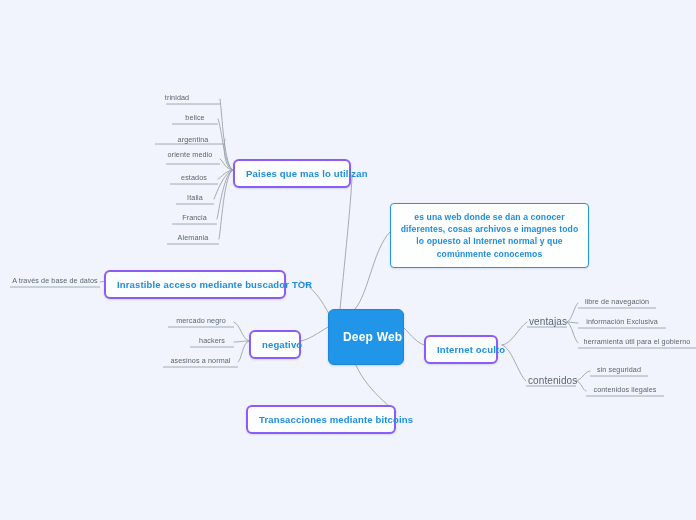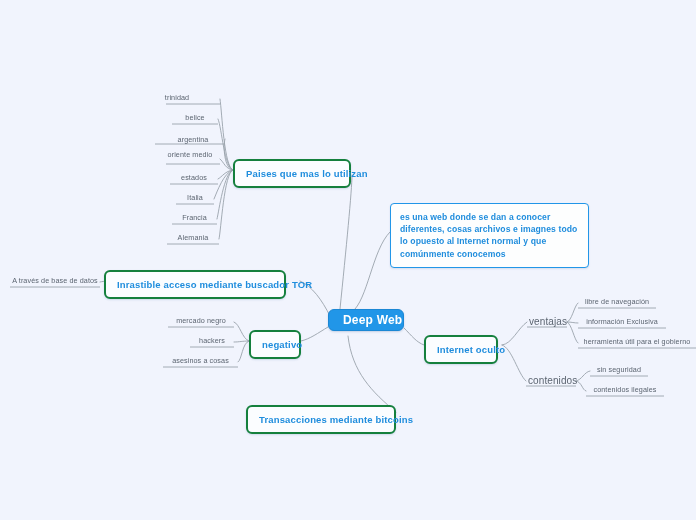--- a/index.html
+++ b/index.html
@@ -34,49 +34,49 @@
   }
   
   .node-root {
     background: #2196e8;
     border: 1px solid #1b87d4;
     border-radius: 6px;
     color: #ffffff;
     font-weight: bold;
     font-size: 12px;
     letter-spacing: 0.2px;
-    padding: 3px 14px;
+    padding: 20px 14px;
     text-align: center;
     box-shadow: 0 1px 2px rgba(40,80,140,0.22);
   }
   
   .node-main {
     background: #fbfdff;
-    border: 2px solid #15803d;
+    border: 2px solid #8b5cf6;
     border-radius: 6px;
     color: #1f8ddd;
     font-weight: bold;
     font-size: 9.5px;
     letter-spacing: 0.15px;
     padding: 7px 11px;
     text-align: center;
     box-shadow: 0 1px 2px rgba(40,80,140,0.16);
   }
   
   .node-note {
     background: #fdfefe;
     border: 1.5px solid #2196e8;
     border-radius: 4px;
     color: #1f8ddd;
     font-weight: bold;
     font-size: 8.6px;
     line-height: 1.42;
     letter-spacing: 0.1px;
     padding: 7px 9px;
-    text-align: left;
+    text-align: center;
     white-space: normal;
     box-shadow: 0 1px 2px rgba(40,80,140,0.14);
   }
   
   .node-leaf {
     color: #5b6470;
     font-size: 7.2px;
     letter-spacing: 0.1px;
     padding: 0 2px 2px 2px;
     text-align: center;
@@ -151,21 +151,21 @@
     <div class="node node-leaf" style="left: 170px; top: 173px; width: 48px;">estados</div>
     <div class="node node-leaf" style="left: 176px; top: 193px; width: 38px;">Italia</div>
     <div class="node node-leaf" style="left: 172px; top: 213px; width: 45px;">Francia</div>
     <div class="node node-leaf" style="left: 167px; top: 233px; width: 52px;">Alemania</div>
     <div class="node node-note" style="left: 390px; top: 203px; width: 199px; min-height: 51px;">es una web donde se dan a conocer diferentes, cosas archivos e imagnes todo lo opuesto al Internet normal y que comúnmente conocemos</div>
     <div class="node node-main" style="left: 104px; top: 270px; width: 182px;">Inrastible acceso mediante buscador TOR</div>
     <div class="node node-leaf" style="left: 10px; top: 276px; width: 90px;">A través de base de datos</div>
     <div class="node node-main" style="left: 249px; top: 330px; width: 52px;">negativo</div>
     <div class="node node-leaf" style="left: 168px; top: 316px; width: 66px;">mercado negro</div>
     <div class="node node-leaf" style="left: 190px; top: 336px; width: 44px;">hackers</div>
-    <div class="node node-leaf" style="left: 163px; top: 356px; width: 75px;">asesinos a cosas</div>
+    <div class="node node-leaf" style="left: 163px; top: 356px; width: 75px;">asesinos a normal</div>
     <div class="node node-main" style="left: 424px; top: 335px; width: 74px;">Internet oculto</div>
     <div class="node node-mid" style="left: 527px; top: 316px; width: 40px;">ventajas</div>
     <div class="node node-leaf" style="left: 578px; top: 297px; width: 78px;">libre de navegación</div>
     <div class="node node-leaf" style="left: 578px; top: 317px; width: 88px;">información Exclusiva</div>
     <div class="node node-leaf" style="left: 578px; top: 337px; width: 118px;">herramienta útil para el gobierno</div>
     <div class="node node-mid" style="left: 526px; top: 375px; width: 50px;">contenidos</div>
     <div class="node node-leaf" style="left: 590px; top: 365px; width: 58px;">sin seguridad</div>
     <div class="node node-leaf" style="left: 586px; top: 385px; width: 78px;">contenidos ilegales</div>
     <div class="node node-main" style="left: 246px; top: 405px; width: 150px;">Transacciones mediante bitcoins</div>
   </div>

